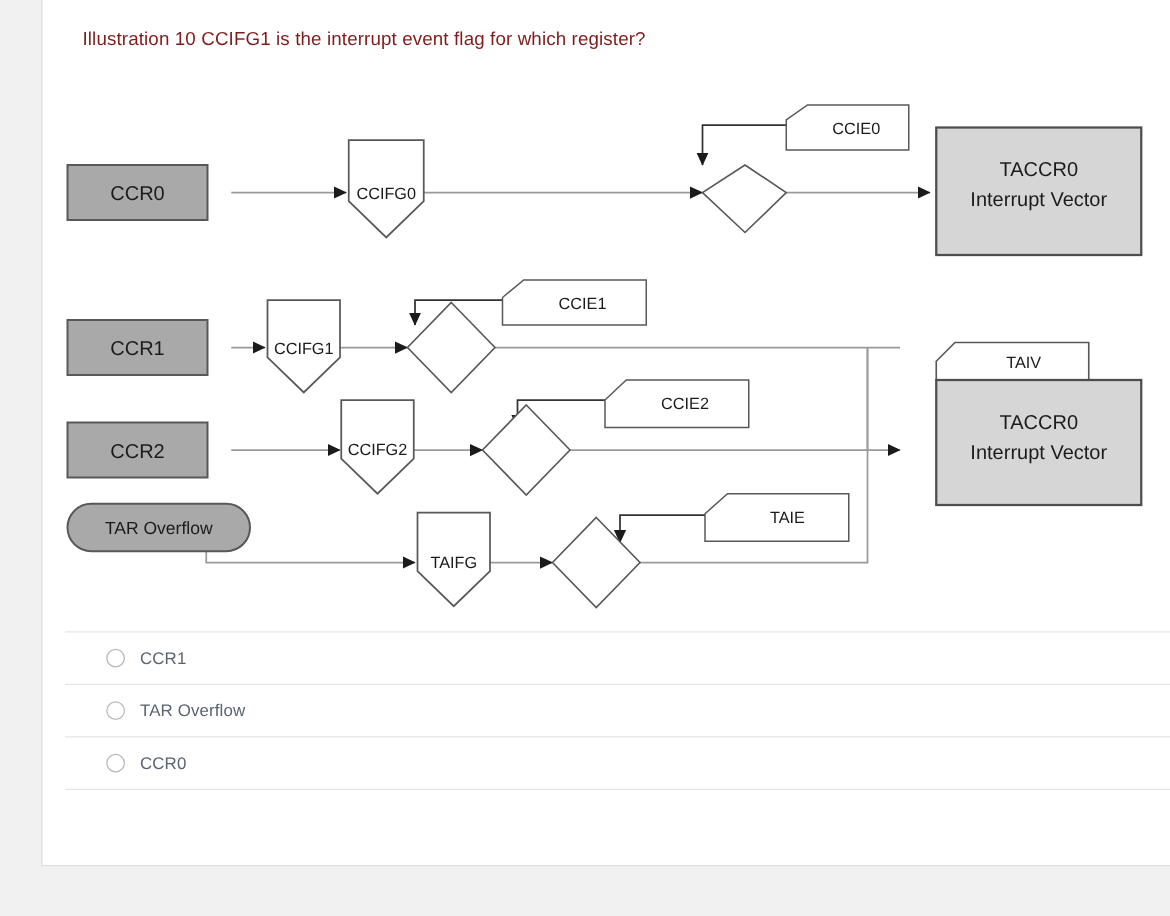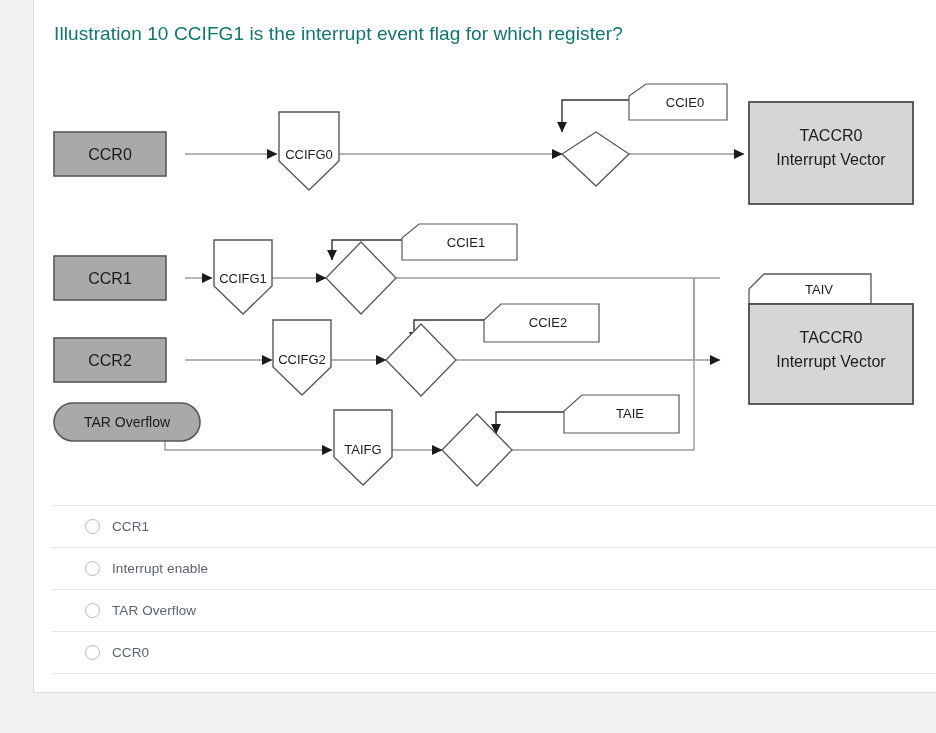--- a/index.html
+++ b/index.html
@@ -14,22 +14,22 @@
     background:#f1f1f1;
   }
   .card{
     position:absolute;left:33px;top:0;width:903px;height:693px;
     background:#ffffff;
     border-left:1px solid #dcdcdc;
     border-bottom:1px solid #dcdcdc;
     box-sizing:border-box;
   }
   .question{
-    position:absolute;left:20px;top:23px;
-    font-size:19px;color:#0f766e;letter-spacing:.1px;
+    position:absolute;left:32px;top:23px;
+    font-size:15px;color:#7f1d1d;letter-spacing:.1px;
     white-space:nowrap;
   }
   .diagram{
     position:absolute;left:0px;top:62px;width:903px;height:440px;
   }
   .diagram svg{display:block;}
 
   .options{
     position:absolute;left:18px;top:505px;width:885px;
   }
@@ -179,24 +179,20 @@
       </svg>
     </div>
 
     <div class="options">
       <div class="opt">
         <span class="radio"></span>
         <span class="opt-label">CCR1</span>
       </div>
       <div class="opt">
         <span class="radio"></span>
-        <span class="opt-label">Interrupt enable</span>
-      </div>
-      <div class="opt">
-        <span class="radio"></span>
         <span class="opt-label">TAR Overflow</span>
       </div>
       <div class="opt">
         <span class="radio"></span>
         <span class="opt-label">CCR0</span>
       </div>
     </div>
 
   </div>
 </div>

